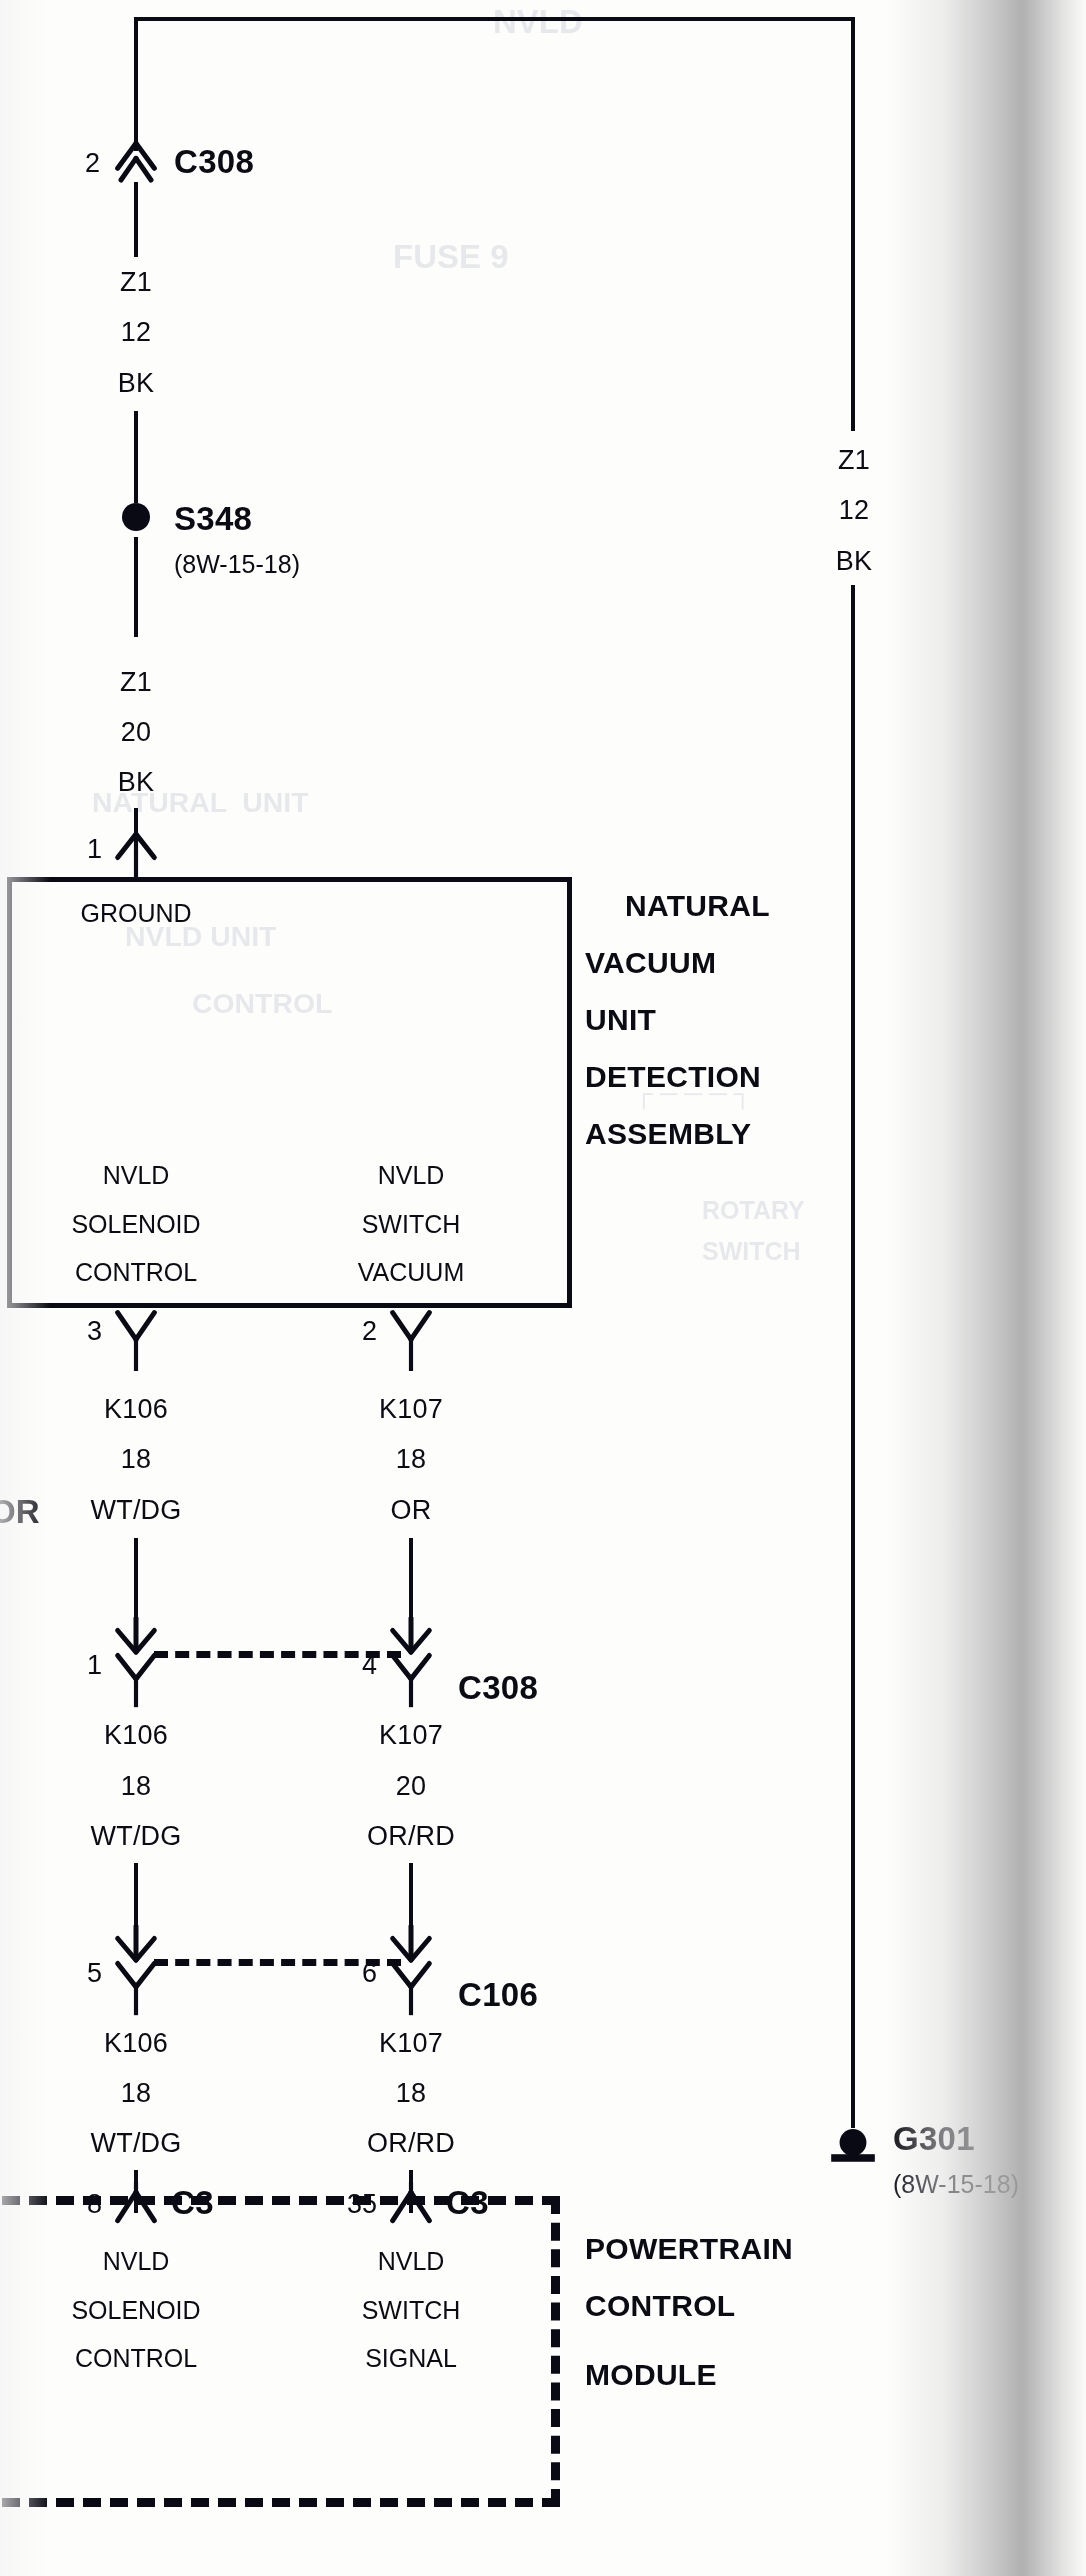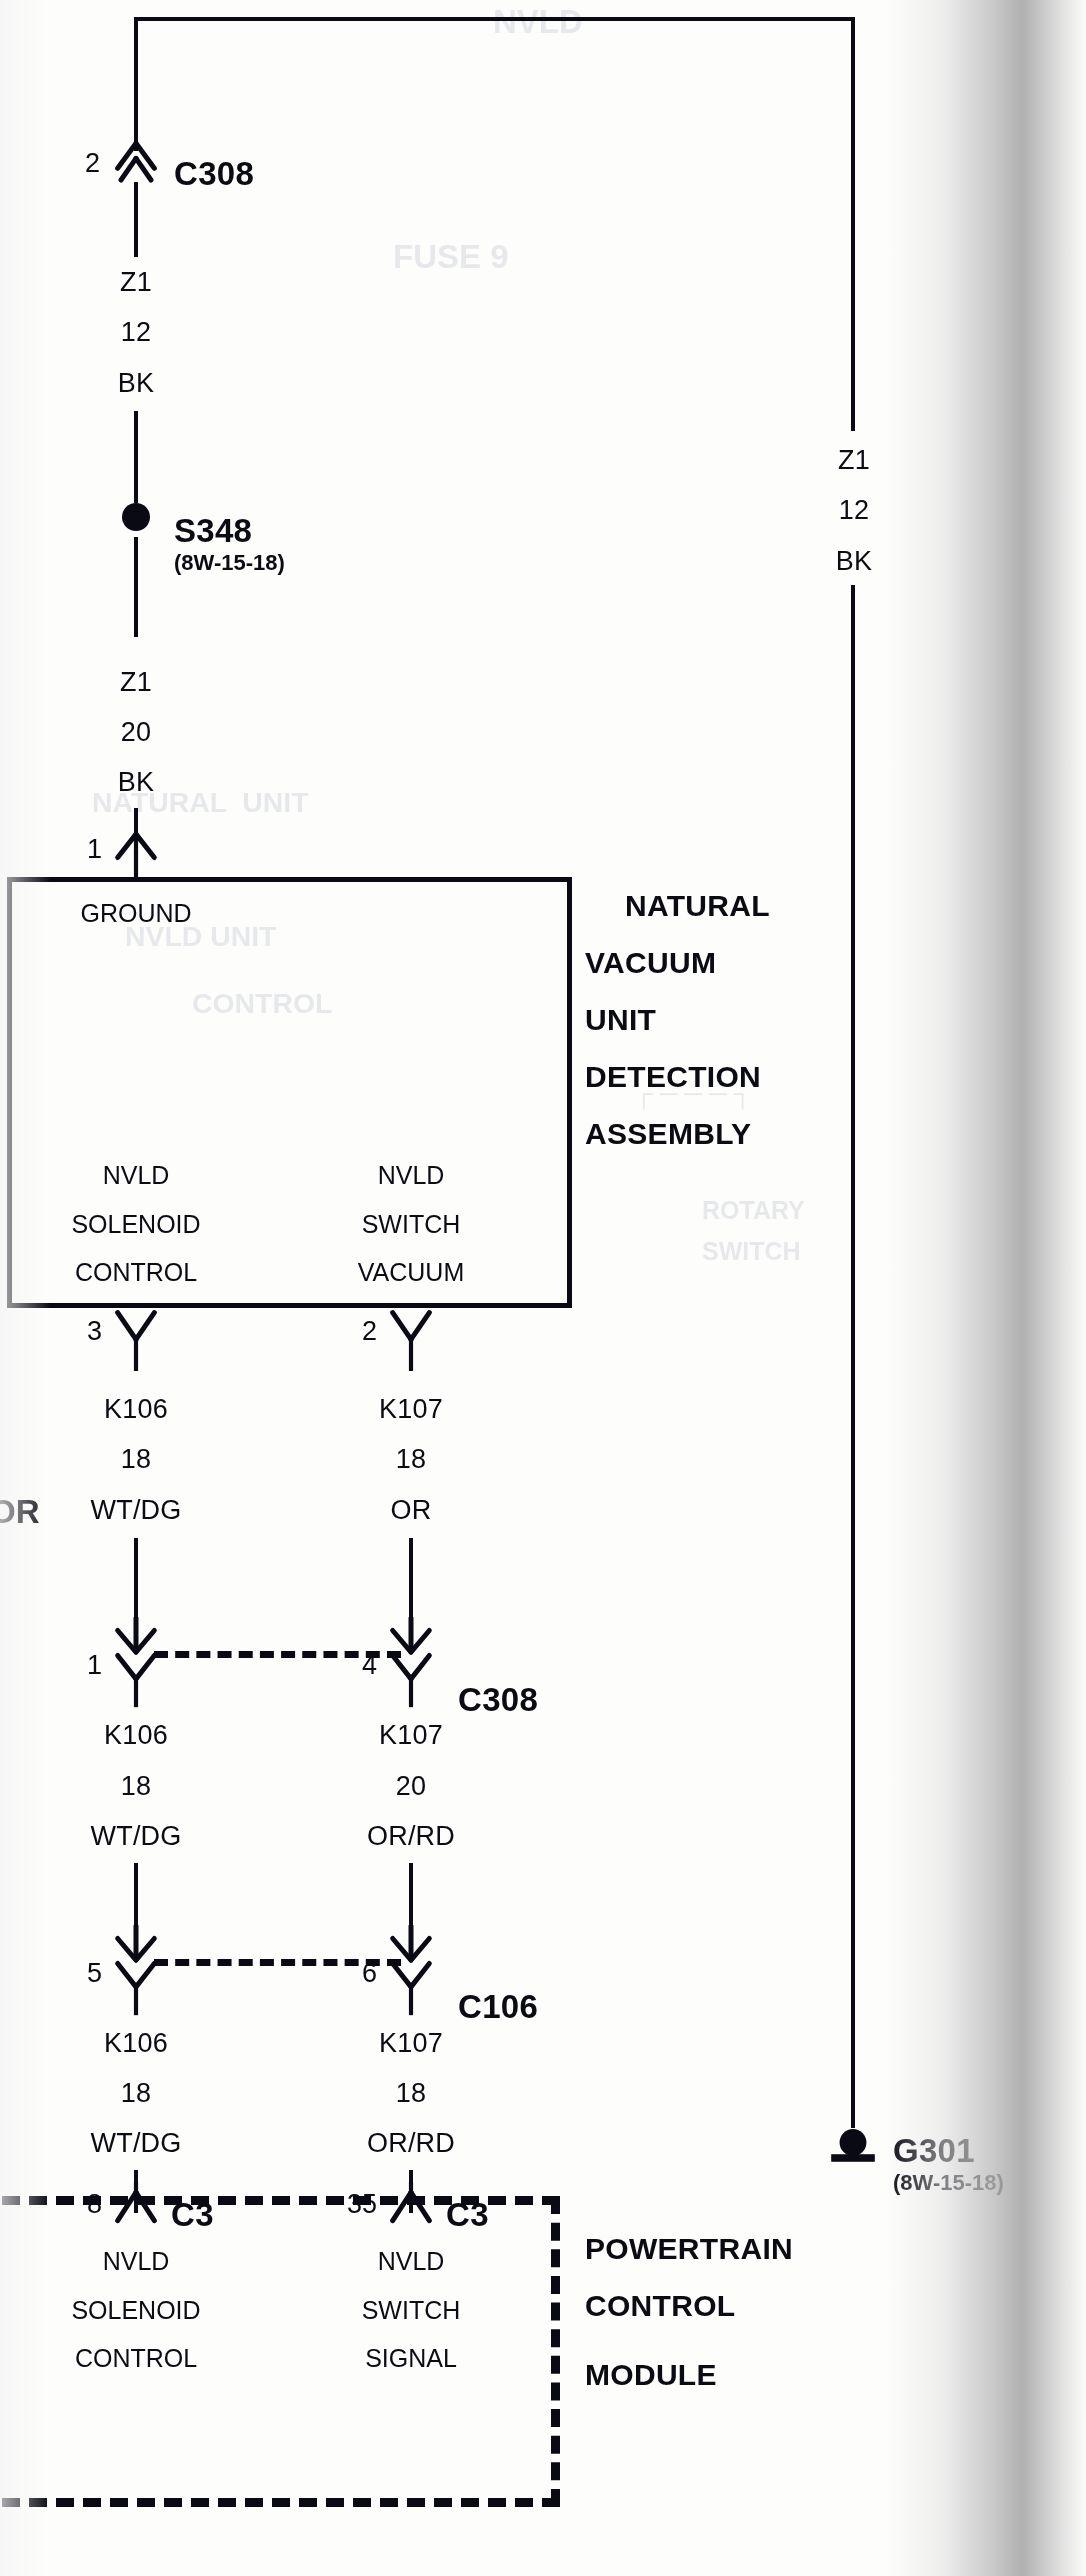--- a/index.html
+++ b/index.html
@@ -29,23 +29,23 @@
     pointer-events:none;
   }
 
   
   .vw{position:absolute;background:#0a0a14;width:4.2px;}
   .hw{position:absolute;background:#0a0a14;height:4.2px;}
 
   
   .t{position:absolute;color:#0b0b14;white-space:pre;line-height:1;}
   .code{font-size:27px;font-weight:400;letter-spacing:0.2px;}
-  .conn{font-size:33px;font-weight:bold;letter-spacing:0.3px;margin-top:12px;}
+  .conn{font-size:33px;font-weight:bold;letter-spacing:0.3px;}
   .pin{font-size:27px;font-weight:400;}
-  .ref{font-size:22px;font-weight:700;letter-spacing:0px;}
+  .ref{font-size:25px;font-weight:400;letter-spacing:0px;}
   .boxlabel{font-size:25px;font-weight:400;text-align:center;line-height:1.18;}
   .devtitle{font-size:30px;font-weight:bold;line-height:1.34;letter-spacing:0.3px;}
   .ctr{transform:translateX(-50%);text-align:center;}
 
   
   .sym{position:absolute;}
 
   
   .devbox{
     position:absolute;

